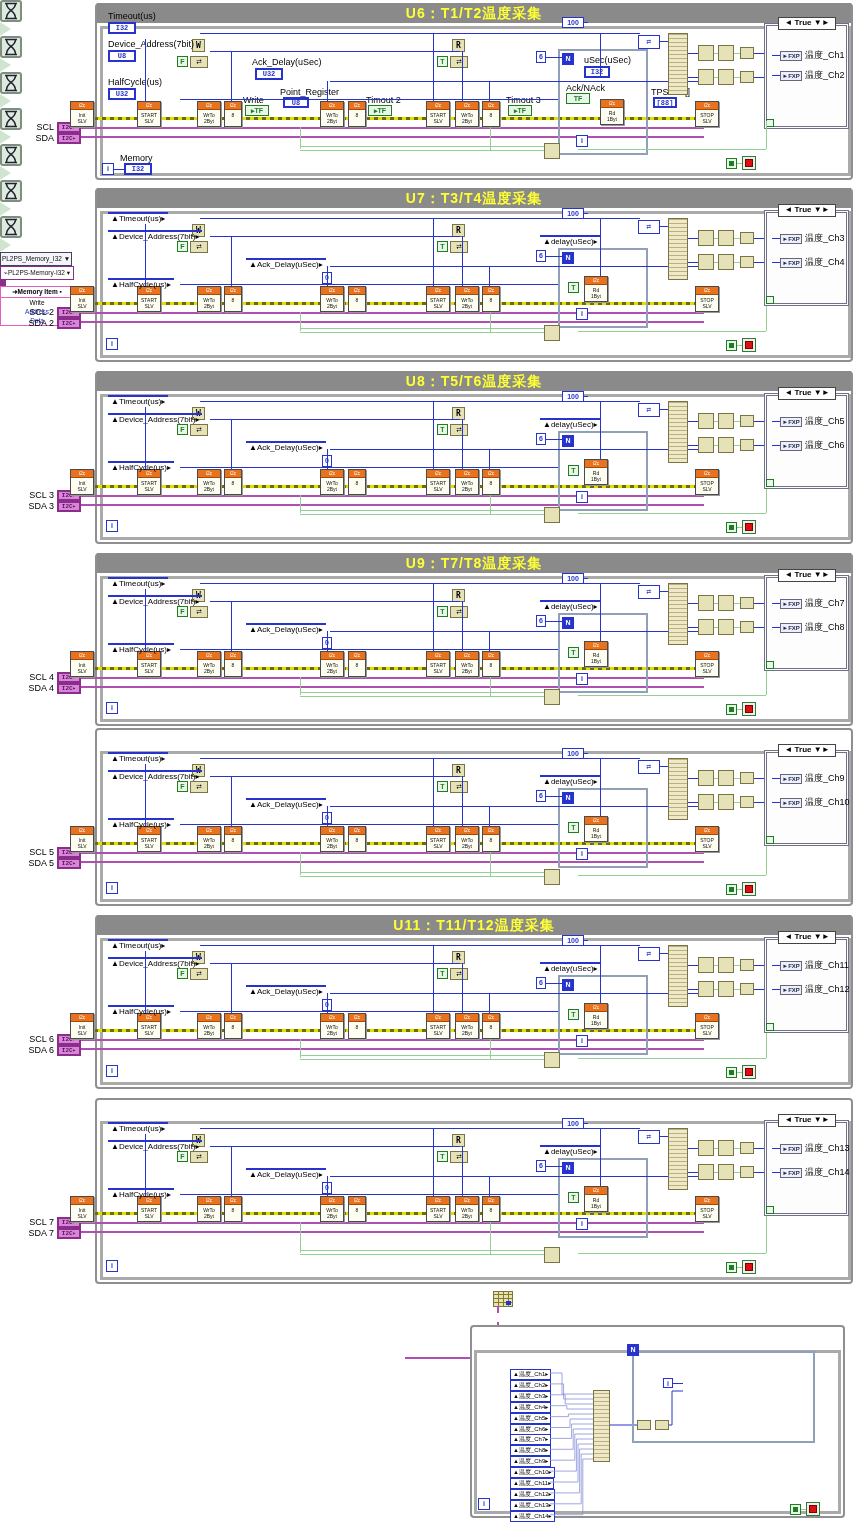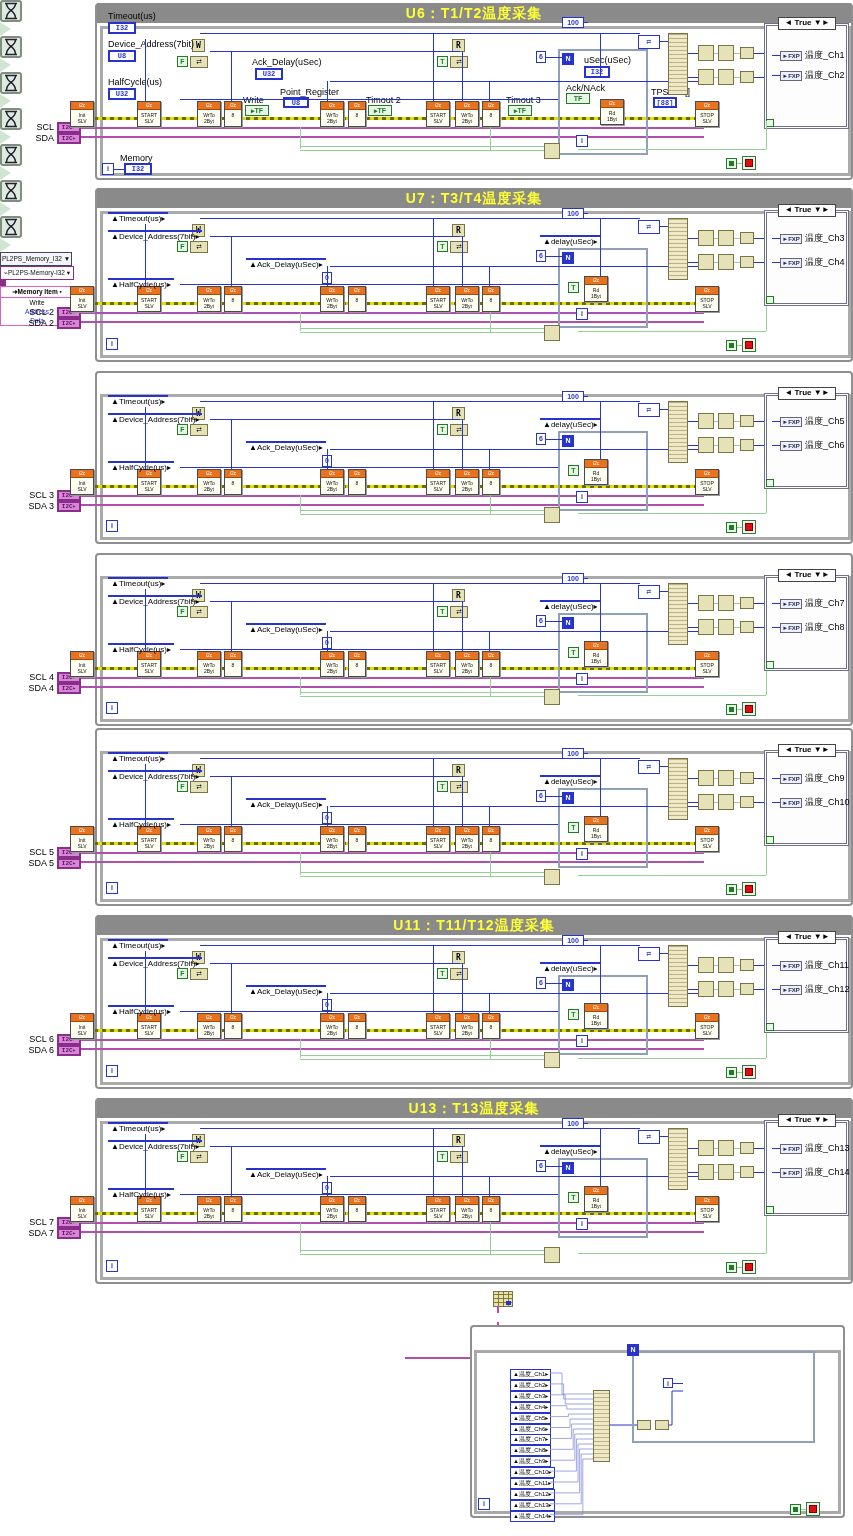--- a/index.html
+++ b/index.html
@@ -343,20 +343,21 @@
     <div class="wire w-gv" style="left: 766px; top: 306px; width: 1px; height: 25px;"></div>
     <div class="grn" style="left: 726px; top: 340px; width: 11px; height: 11px;">
       <div style="position: absolute; left: 2px; top: 2px; width: 5px; height: 5px; background: rgb(30, 125, 30);"></div>
     </div>
     <div class="wire w-g" style="left: 737px; top: 345px; width: 5px; height: 1px;"></div>
     <div class="stopbtn" style="left: 742px; top: 338px; width: 14px; height: 14px;">
       <div class="rd" style=""></div>
     </div>
     <div class="blu" style="left: 106px; top: 338px; width: 12px; height: 12px;">i</div>
     <div class="frame" style="left: 95px; top: 371px; width: 758px; height: 173px;"></div>
+    <div class="fhead" style="left: 97px; top: 371px; width: 754px; height: 20px;">U8：T5/T6温度采集</div>
     <div class="wloop" style="left: 100px; top: 394px; width: 751px; height: 146px;"></div>
     <div class="lbl" style="left: 20px; top: 490px; width: 34px; height: 10px; text-align: right;">SCL 3</div>
     <div class="mtrm" style="left: 57px; top: 490px; width: 24px; height: 11px;">I2C▸</div>
     <div class="lbl" style="left: 20px; top: 501px; width: 34px; height: 10px; text-align: right;">SDA 3</div>
     <div class="mtrm" style="left: 57px; top: 501px; width: 24px; height: 11px;">I2C▸</div>
     <div class="wire w-o" style="left: 94px; top: 485px; width: 610px; height: 3px;"></div>
     <div class="wire w-m" style="left: 81px; top: 495px; width: 623px; height: 2px;"></div>
     <div class="wire w-m" style="left: 81px; top: 504px; width: 623px; height: 2px;"></div>
     <div class="node" style="left: 70px; top: 469px; width: 24px; height: 26px;">
       <div class="bn">i2c</div>
@@ -482,20 +483,21 @@
     <div class="wire w-gv" style="left: 766px; top: 489px; width: 1px; height: 24px;"></div>
     <div class="grn" style="left: 726px; top: 522px; width: 11px; height: 11px;">
       <div style="position: absolute; left: 2px; top: 2px; width: 5px; height: 5px; background: rgb(30, 125, 30);"></div>
     </div>
     <div class="wire w-g" style="left: 737px; top: 527px; width: 5px; height: 1px;"></div>
     <div class="stopbtn" style="left: 742px; top: 520px; width: 14px; height: 14px;">
       <div class="rd" style=""></div>
     </div>
     <div class="blu" style="left: 106px; top: 520px; width: 12px; height: 12px;">i</div>
     <div class="frame" style="left: 95px; top: 553px; width: 758px; height: 173px;"></div>
+    <div class="fhead" style="left: 97px; top: 553px; width: 754px; height: 20px;">U9：T7/T8温度采集</div>
     <div class="wloop" style="left: 100px; top: 576px; width: 751px; height: 146px;"></div>
     <div class="lbl" style="left: 20px; top: 672px; width: 34px; height: 10px; text-align: right;">SCL 4</div>
     <div class="mtrm" style="left: 57px; top: 672px; width: 24px; height: 11px;">I2C▸</div>
     <div class="lbl" style="left: 20px; top: 683px; width: 34px; height: 10px; text-align: right;">SDA 4</div>
     <div class="mtrm" style="left: 57px; top: 683px; width: 24px; height: 11px;">I2C▸</div>
     <div class="wire w-o" style="left: 94px; top: 667px; width: 610px; height: 3px;"></div>
     <div class="wire w-m" style="left: 81px; top: 677px; width: 623px; height: 2px;"></div>
     <div class="wire w-m" style="left: 81px; top: 686px; width: 623px; height: 2px;"></div>
     <div class="node" style="left: 70px; top: 651px; width: 24px; height: 26px;">
       <div class="bn">i2c</div>
@@ -900,21 +902,20 @@
     <div class="wire w-gv" style="left: 766px; top: 1033px; width: 1px; height: 25px;"></div>
     <div class="grn" style="left: 726px; top: 1067px; width: 11px; height: 11px;">
       <div style="position: absolute; left: 2px; top: 2px; width: 5px; height: 5px; background: rgb(30, 125, 30);"></div>
     </div>
     <div class="wire w-g" style="left: 737px; top: 1072px; width: 5px; height: 1px;"></div>
     <div class="stopbtn" style="left: 742px; top: 1065px; width: 14px; height: 14px;">
       <div class="rd" style=""></div>
     </div>
     <div class="blu" style="left: 106px; top: 1065px; width: 12px; height: 12px;">i</div>
     <div class="frame" style="left: 95px; top: 1098px; width: 758px; height: 186px;"></div>
-    <div class="fhead" style="left: 97px; top: 1098px; width: 754px; height: 20px;">U13：T13温度采集</div>
     <div class="wloop" style="left: 100px; top: 1121px; width: 751px; height: 159px;"></div>
     <div class="lbl" style="left: 20px; top: 1217px; width: 34px; height: 10px; text-align: right;">SCL 7</div>
     <div class="mtrm" style="left: 57px; top: 1217px; width: 24px; height: 11px;">I2C▸</div>
     <div class="lbl" style="left: 20px; top: 1228px; width: 34px; height: 10px; text-align: right;">SDA 7</div>
     <div class="mtrm" style="left: 57px; top: 1228px; width: 24px; height: 11px;">I2C▸</div>
     <div class="wire w-o" style="left: 94px; top: 1212px; width: 610px; height: 3px;"></div>
     <div class="wire w-m" style="left: 81px; top: 1222px; width: 623px; height: 2px;"></div>
     <div class="wire w-m" style="left: 81px; top: 1231px; width: 623px; height: 2px;"></div>
     <div class="node" style="left: 70px; top: 1196px; width: 24px; height: 26px;">
       <div class="bn">i2c</div>

